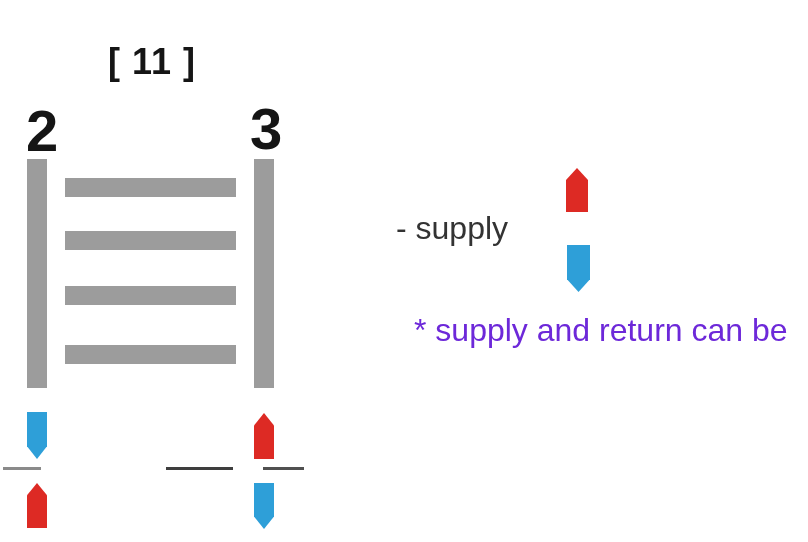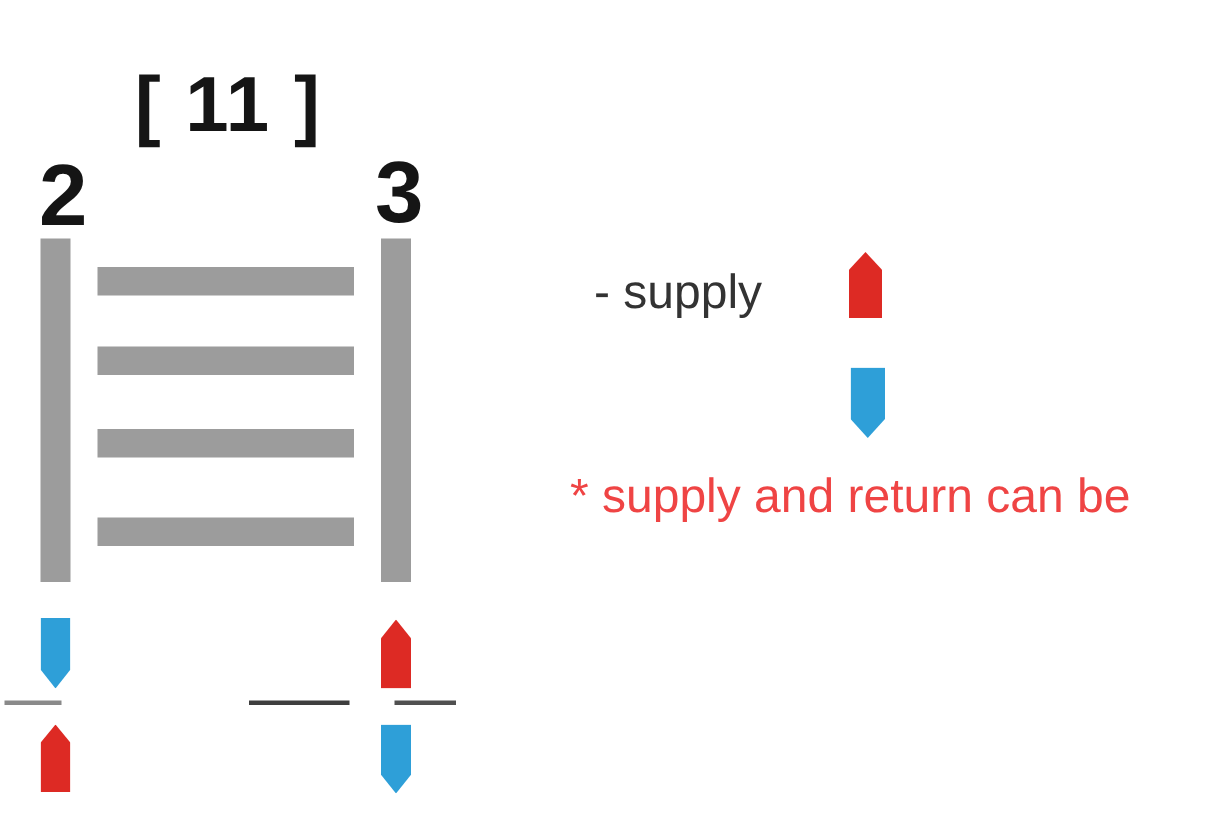--- a/index.html
+++ b/index.html
@@ -19,21 +19,21 @@
   .lbl {
     position: absolute;
     color: #151515;
     font-weight: 700;
     line-height: 1;
     white-space: nowrap;
   }
   .lbl-11 {
     left: 85px; top: 44px;
     width: 134px;
-    font-size: 52px;
+    font-size: 36px;
     text-align: center;
     letter-spacing: 1px;
   }
   .lbl-2 { left: 26px;  top: 102px; font-size: 58px; }
   .lbl-3 { left: 250px; top: 100px; font-size: 58px; }
 
   .bar {
     position: absolute;
     top: 159px;
     width: 20px;
@@ -83,32 +83,32 @@
   .info p { margin: 0; }
 
   .legend-label {
     position: absolute;
     left: 396px;
     font-size: 32px;
     color: #333333;
     line-height: 1;
     white-space: nowrap;
   }
-  .legend-supply-label { top: 178px; text-align: center; }
+  .legend-supply-label { top: 212px; text-align: center; }
   .legend-return-label { top: 242px; }
 
   .legend-supply-arrow { left: 566px; top: 168px; width: 22px; height: 44px; }
   .legend-return-arrow { left: 567px; top: 245px; width: 23px; height: 47px; }
 
   .footnote {
     position: absolute;
-    left: 380px; top: 308px;
+    left: 414px; top: 308px;
     font-size: 32px;
     line-height: 44px;
-    color: #ef4444;
+    color: #6d28d9;
     white-space: nowrap;
   }
   .footnote p { margin: 0; }
   .footnote .indent { margin-left: 27px; }
 </style>
 </head>
 <body>
 
 <div class="canvas">
 

